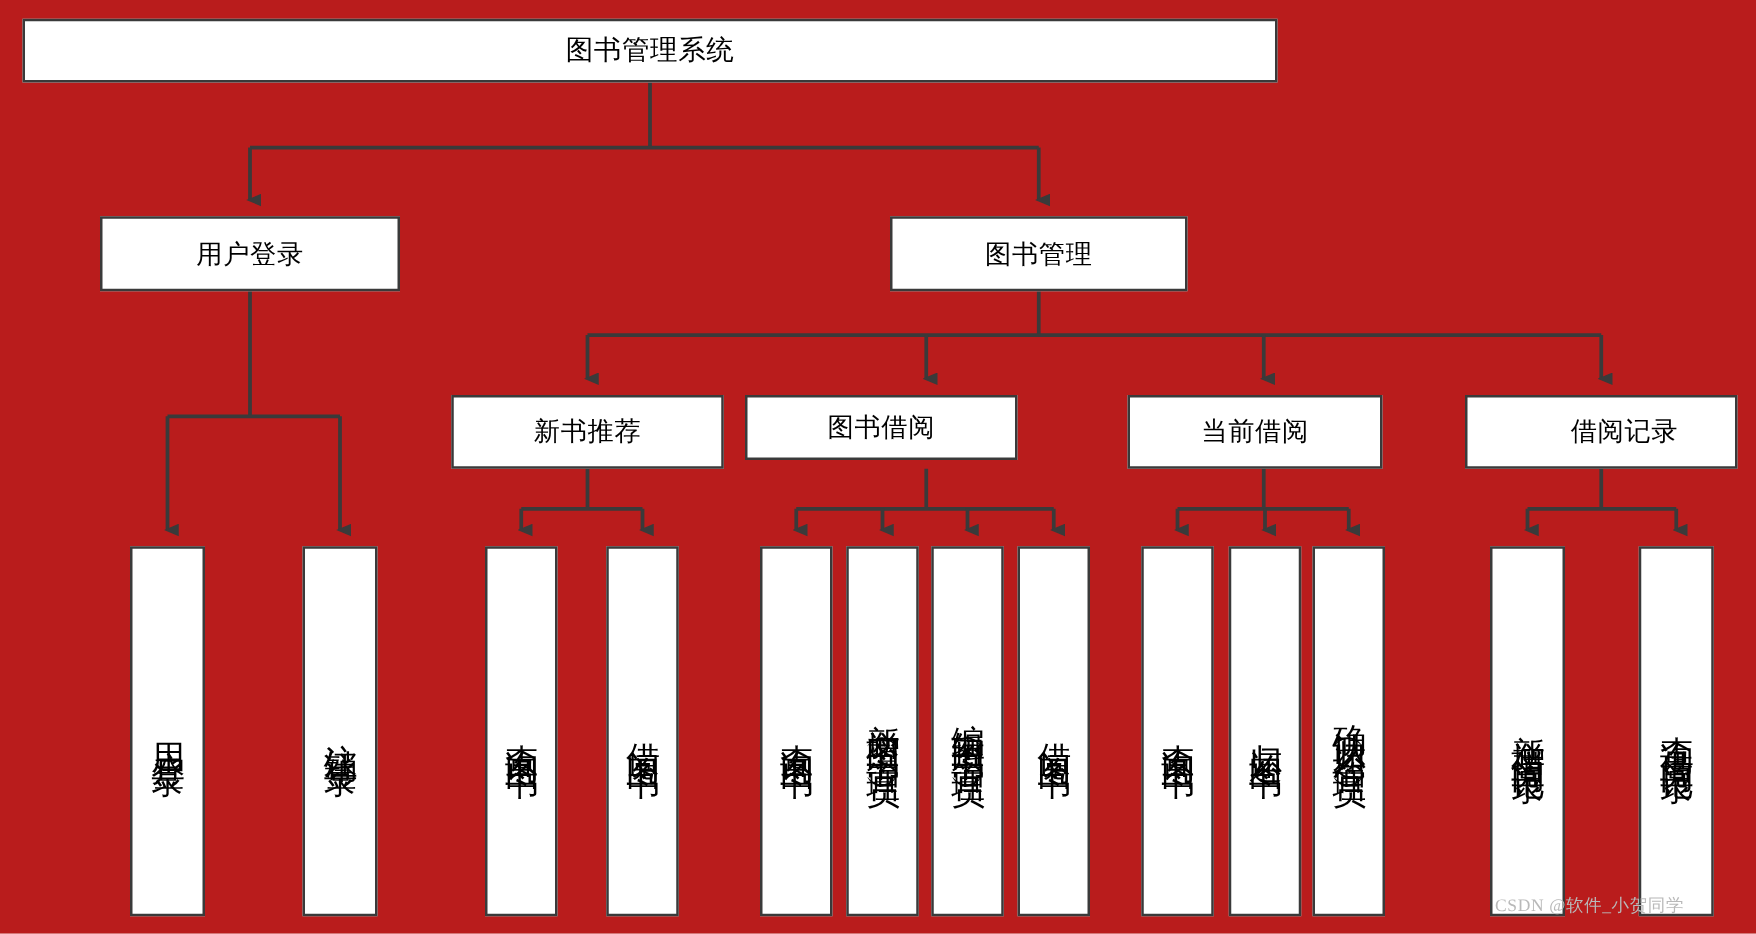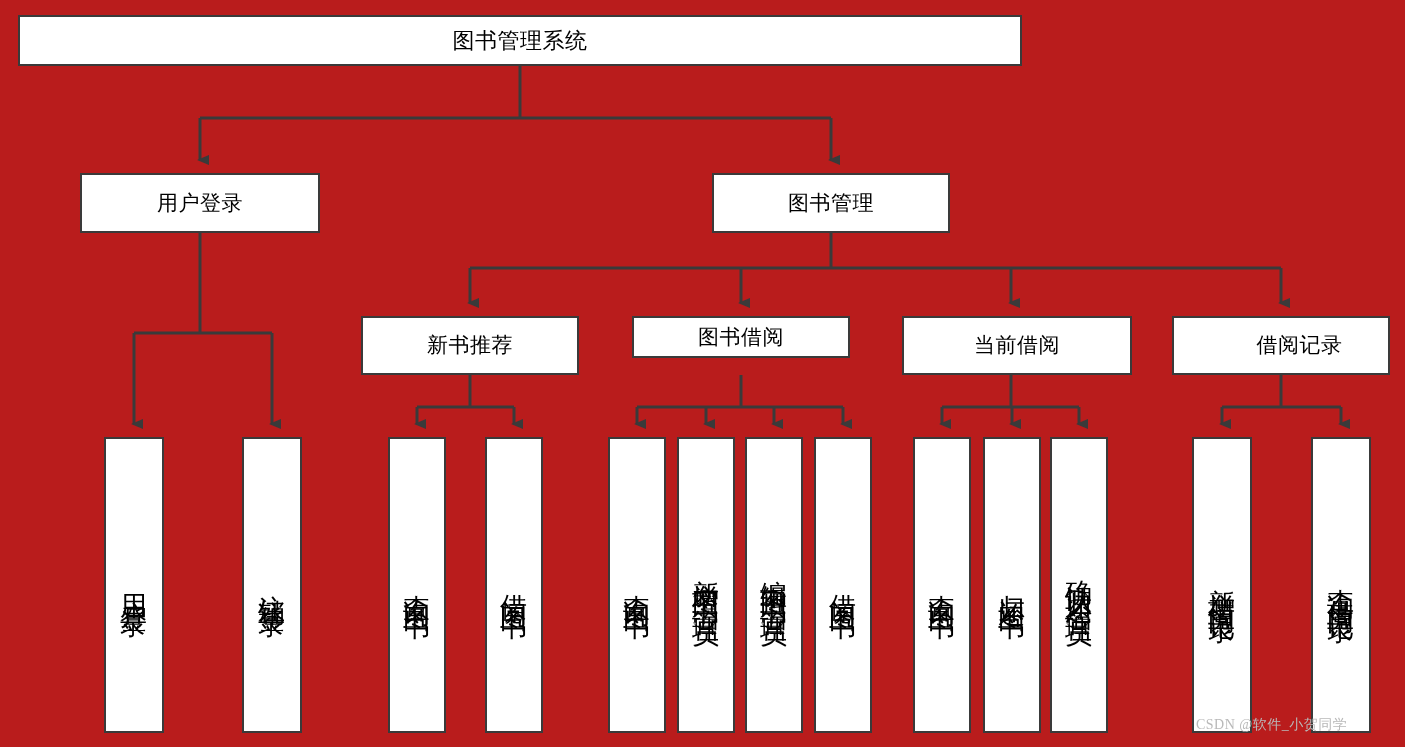--- a/index.html
+++ b/index.html
@@ -131,24 +131,24 @@
   <div class="node horiz" style="left:80px; top:173px; width:240px; height:60px;">
     <span class="label">用户登录</span>
   </div>
   <div class="node horiz" style="left:361px; top:316px; width:218px; height:59px;">
     <span class="label">新书推荐</span>
   </div>
 
   <div class="node horiz" style="left:712px; top:173px; width:238px; height:60px;">
     <span class="label">图书管理</span>
   </div>
-  <div class="node horiz" style="left:632px; top:316px; width:218px; height:42px;">
+  <div class="node horiz" style="left:596px; top:316px; width:218px; height:52px;">
     <span class="label">图书借阅</span>
   </div>
-  <div class="node horiz" style="left:902px; top:316px; width:230px; height:59px;justify-content:center;">
+  <div class="node horiz" style="left:902px; top:316px; width:204px; height:59px;justify-content:center;">
     <span class="label">当前借阅</span>
   </div>
   <div class="node horiz" style="left:1172px; top:316px; width:218px; height:59px;padding-left:37px;">
     <span class="label">借阅记录</span>
   </div>
 
   <div class="node vert" style="left:104px; top:437px; width:60px; height:296px;">
     <span class="label">用户登录</span>
   </div>
   <div class="node vert" style="left:242px; top:437px; width:60px; height:296px;">

